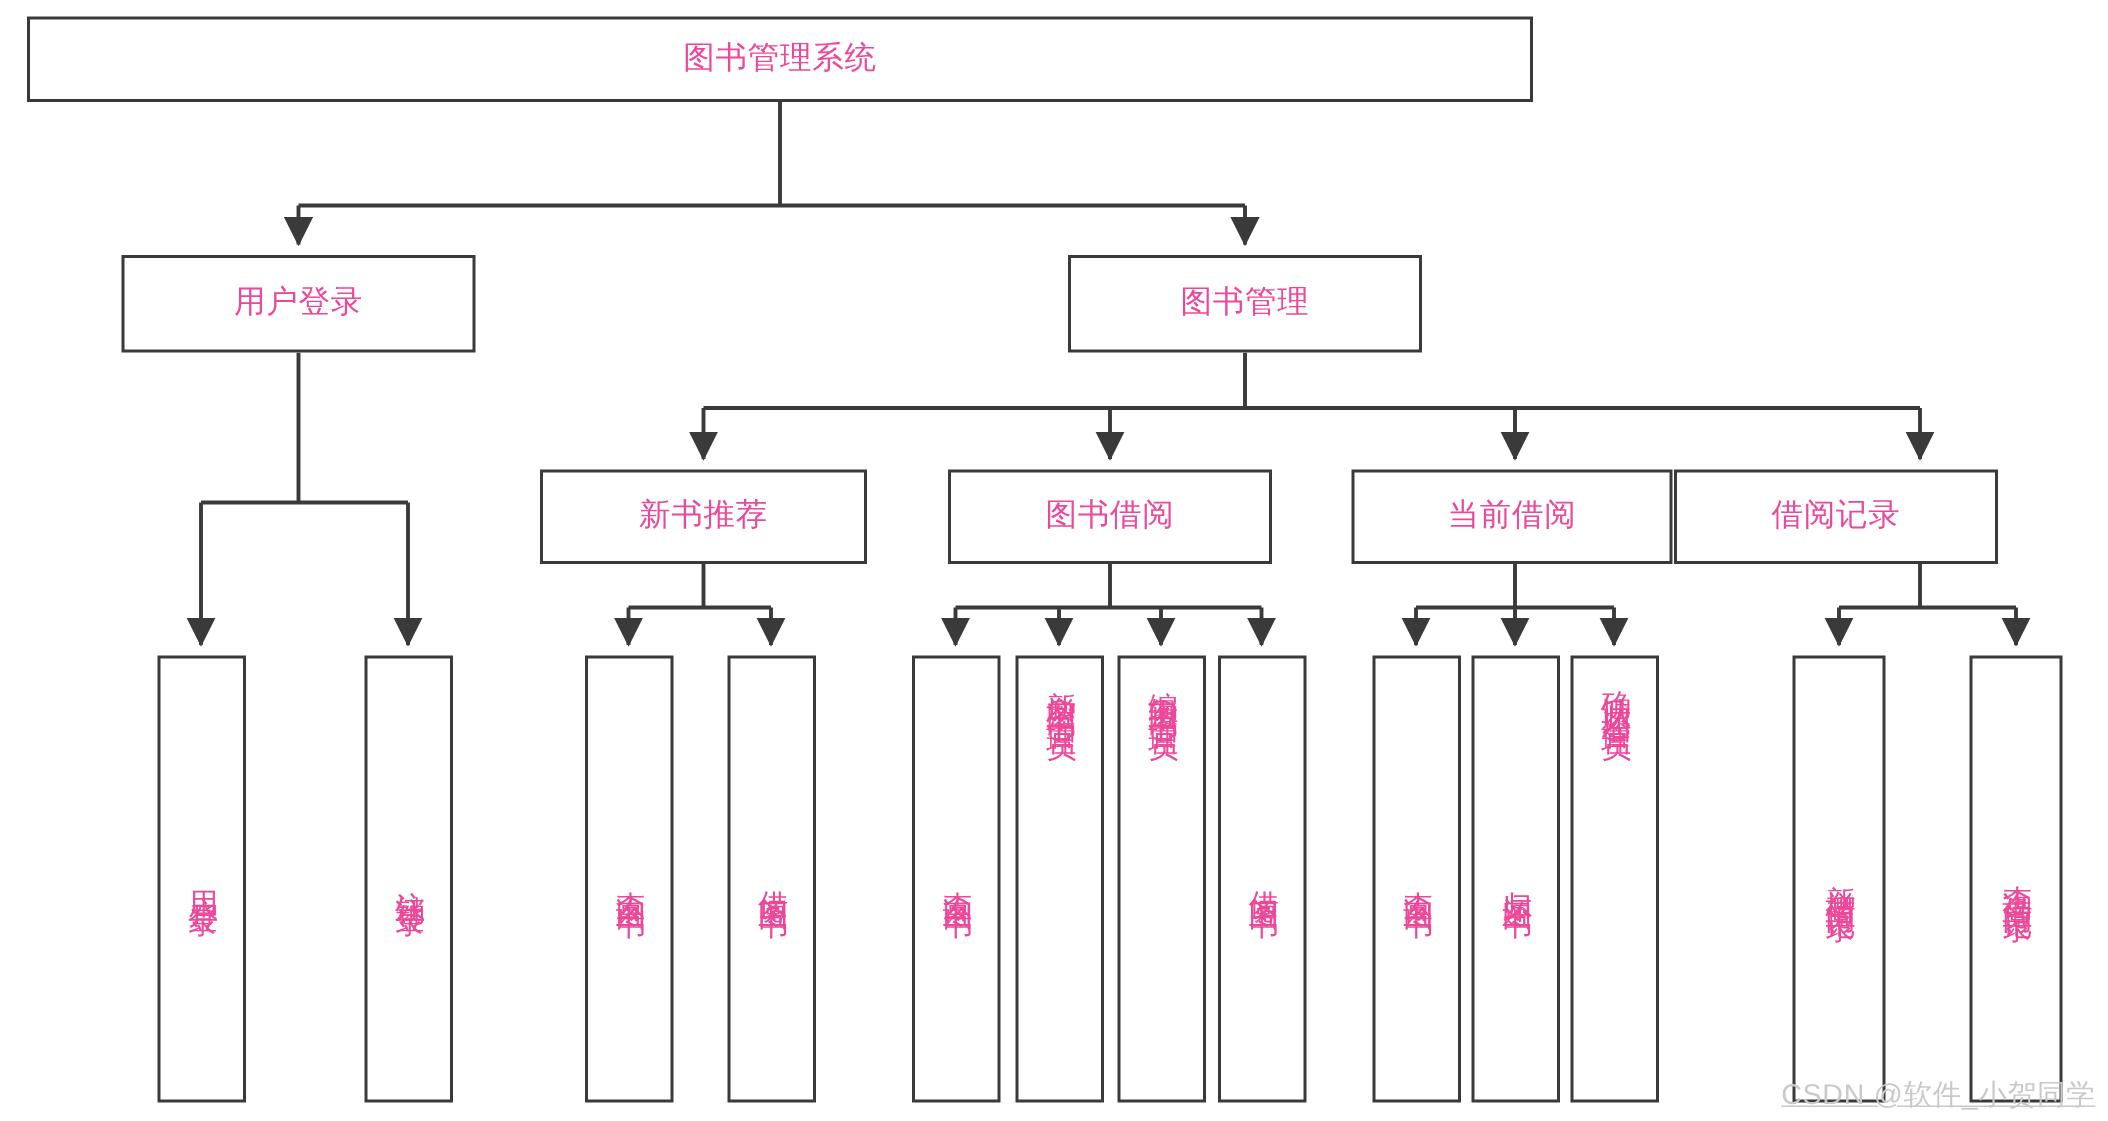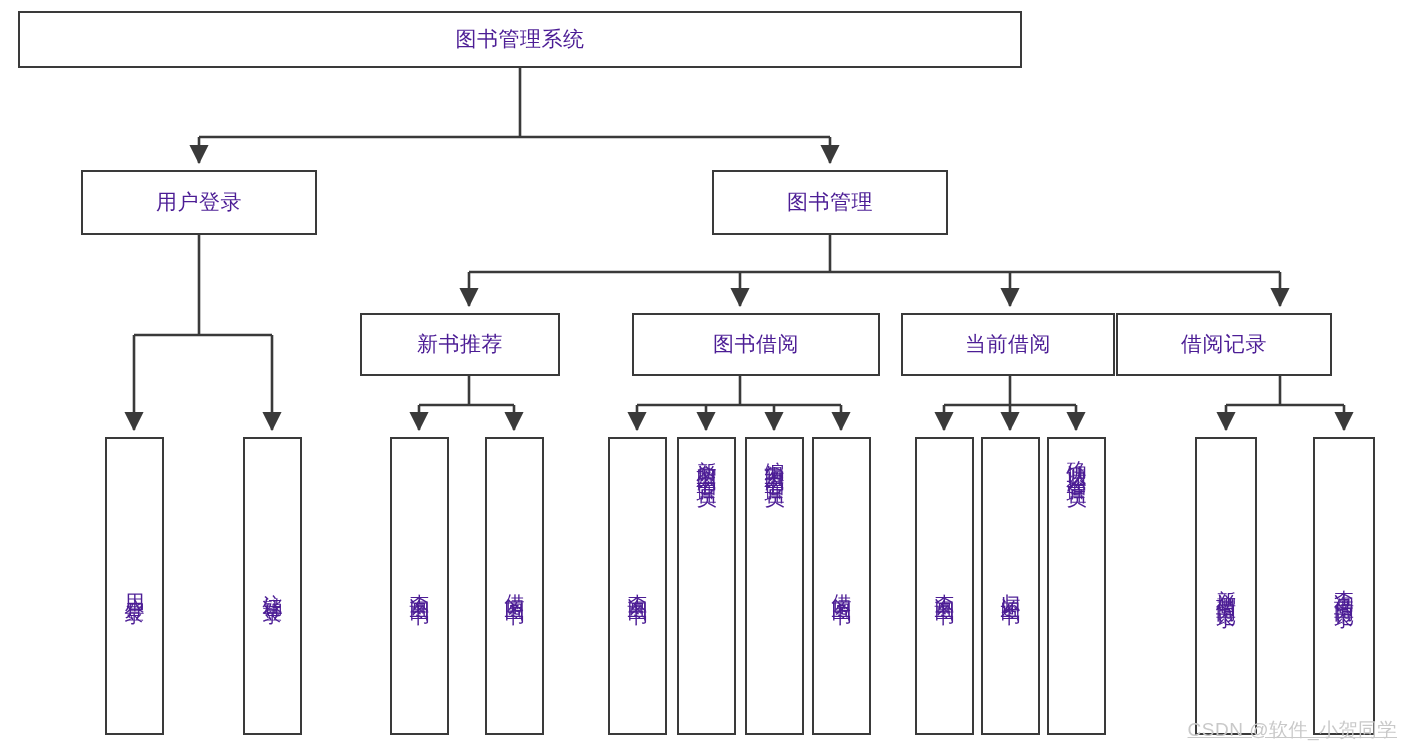--- a/index.html
+++ b/index.html
@@ -32,21 +32,21 @@
     display: flex;
     align-items: center;
     justify-content: center;
     color: #1b1b1b;
   }
   .node-label {
     font-size: 21px;
     line-height: 1.15;
     letter-spacing: 0.5px;
     white-space: nowrap;
-    color: #4c1d95;
+    color: #ec4899;
   }
   .node.vertical .node-label {
     writing-mode: vertical-rl;
     text-orientation: upright;
     letter-spacing: 4px;
     font-size: 20px;
     white-space: normal;
     text-align: center;
   }
   .node.vertical {
@@ -130,24 +130,24 @@
     <span class="node-label">图书管理系统</span>
   </div>
 
   <div class="node" style="left:81px; top:170px; width:236px; height:65px;">
     <span class="node-label">用户登录</span>
   </div>
   <div class="node" style="left:712px; top:170px; width:236px; height:65px;">
     <span class="node-label">图书管理</span>
   </div>
 
-  <div class="node" style="left:360px; top:313px; width:200px; height:63px;">
+  <div class="node" style="left:360px; top:313px; width:218px; height:63px;">
     <span class="node-label">新书推荐</span>
   </div>
-  <div class="node" style="left:632px; top:313px; width:248px; height:63px;">
+  <div class="node" style="left:632px; top:313px; width:216px; height:63px;">
     <span class="node-label">图书借阅</span>
   </div>
   <div class="node" style="left:901px; top:313px; width:214px; height:63px;">
     <span class="node-label">当前借阅</span>
   </div>
   <div class="node" style="left:1116px; top:313px; width:216px; height:63px;">
     <span class="node-label">借阅记录</span>
   </div>
 
   <div class="node vertical centered" style="left:105px; top:437px; width:59px; height:298px;">

